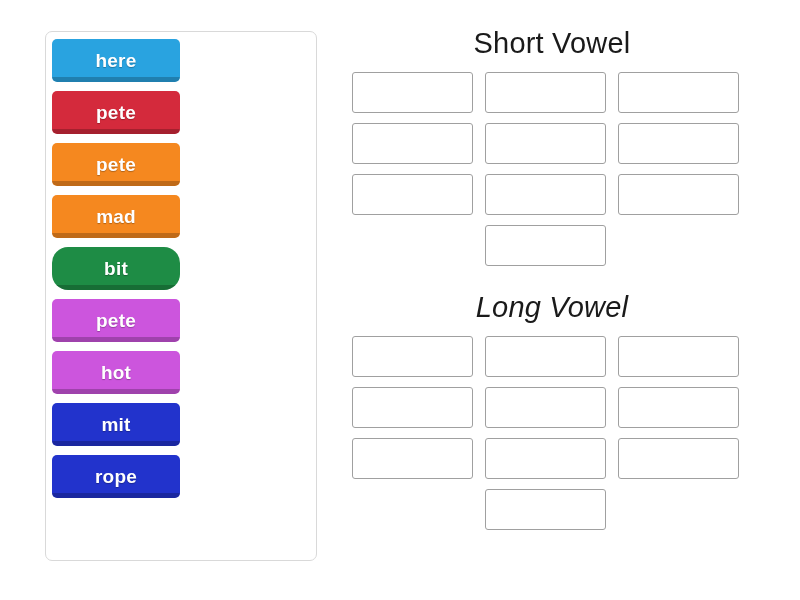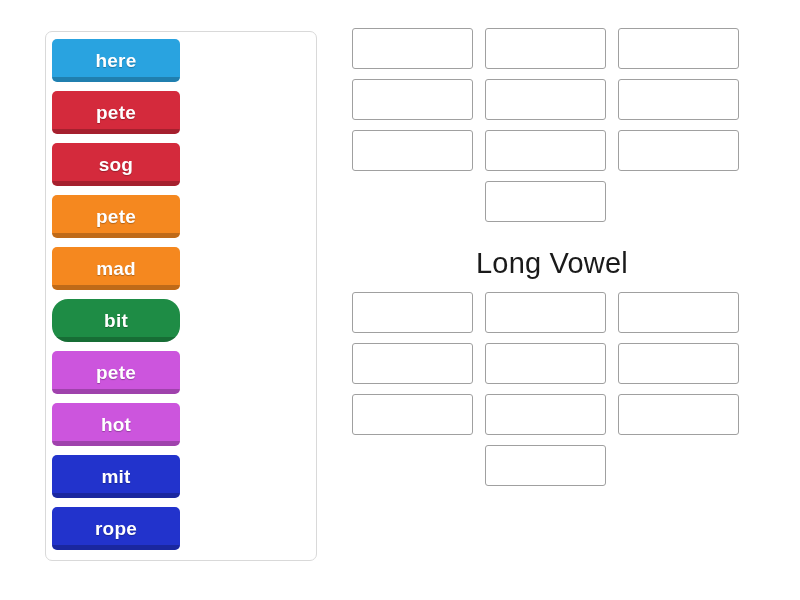--- a/index.html
+++ b/index.html
@@ -70,20 +70,21 @@
     position: absolute;
     left: 352px;
     top: 28px;
     width: 400px;
   }
   .group {
     width: 400px;
   }
   .group + .group {
     margin-top: 26px;
+    font-style: italic;
   }
   .group-title {
     text-align: center;
     font-size: 29px;
     font-weight: normal;
     color: #1a1a1a;
     letter-spacing: 0.2px;
     margin: 0 0 12px 0;
     line-height: 1.1;
   }
@@ -107,23 +108,20 @@
 </head>
 <body>
 
 <div id="word-bank">
     <div class="word-tile" style="background: linear-gradient(rgb(41, 163, 224) 0%, rgb(41, 163, 224) 55%, rgb(41, 163, 224) 100%) rgb(41, 163, 224);">
       <span class="tile-label">here</span>
     </div>
     <div class="word-tile" style="background: linear-gradient(rgb(212, 42, 60) 0%, rgb(212, 42, 60) 55%, rgb(212, 42, 60) 100%) rgb(212, 42, 60);">
       <span class="tile-label">pete</span>
     </div>
-    <div class="word-tile" style="background: linear-gradient(rgb(212, 42, 60) 0%, rgb(212, 42, 60) 55%, rgb(212, 42, 60) 100%) rgb(212, 42, 60);">
-      <span class="tile-label">sog</span>
-    </div>
     <div class="word-tile" style="background: linear-gradient(rgb(245, 136, 31) 0%, rgb(245, 136, 31) 55%, rgb(245, 136, 31) 100%) rgb(245, 136, 31);">
       <span class="tile-label">pete</span>
     </div>
     <div class="word-tile" style="background: linear-gradient(rgb(245, 136, 31) 0%, rgb(245, 136, 31) 55%, rgb(245, 136, 31) 100%) rgb(245, 136, 31);">
       <span class="tile-label">mad</span>
     </div>
     <div class="word-tile" style="background: linear-gradient(rgb(30, 140, 69) 0%, rgb(30, 140, 69) 55%, rgb(30, 140, 69) 100%) rgb(30, 140, 69); border-radius: 16px;">
       <span class="tile-label">bit</span>
     </div>
     <div class="word-tile" style="background: linear-gradient(rgb(204, 85, 221) 0%, rgb(204, 85, 221) 55%, rgb(204, 85, 221) 100%) rgb(204, 85, 221);">
@@ -135,20 +133,21 @@
     <div class="word-tile" style="background: linear-gradient(rgb(34, 51, 204) 0%, rgb(34, 51, 204) 55%, rgb(34, 51, 204) 100%) rgb(34, 51, 204);">
       <span class="tile-label">mit</span>
     </div>
     <div class="word-tile" style="background: linear-gradient(rgb(34, 51, 204) 0%, rgb(34, 51, 204) 55%, rgb(34, 51, 204) 100%) rgb(34, 51, 204);">
       <span class="tile-label">rope</span>
     </div>
   </div>
 
 <div id="groups">
     <div class="group">
+      <div class="group-title">Short Vowel</div>
       <div class="zone-grid">
         <div class="drop-zone"></div>
         <div class="drop-zone"></div>
         <div class="drop-zone"></div>
         <div class="drop-zone"></div>
         <div class="drop-zone"></div>
         <div class="drop-zone"></div>
         <div class="drop-zone"></div>
         <div class="drop-zone"></div>
         <div class="drop-zone"></div>

